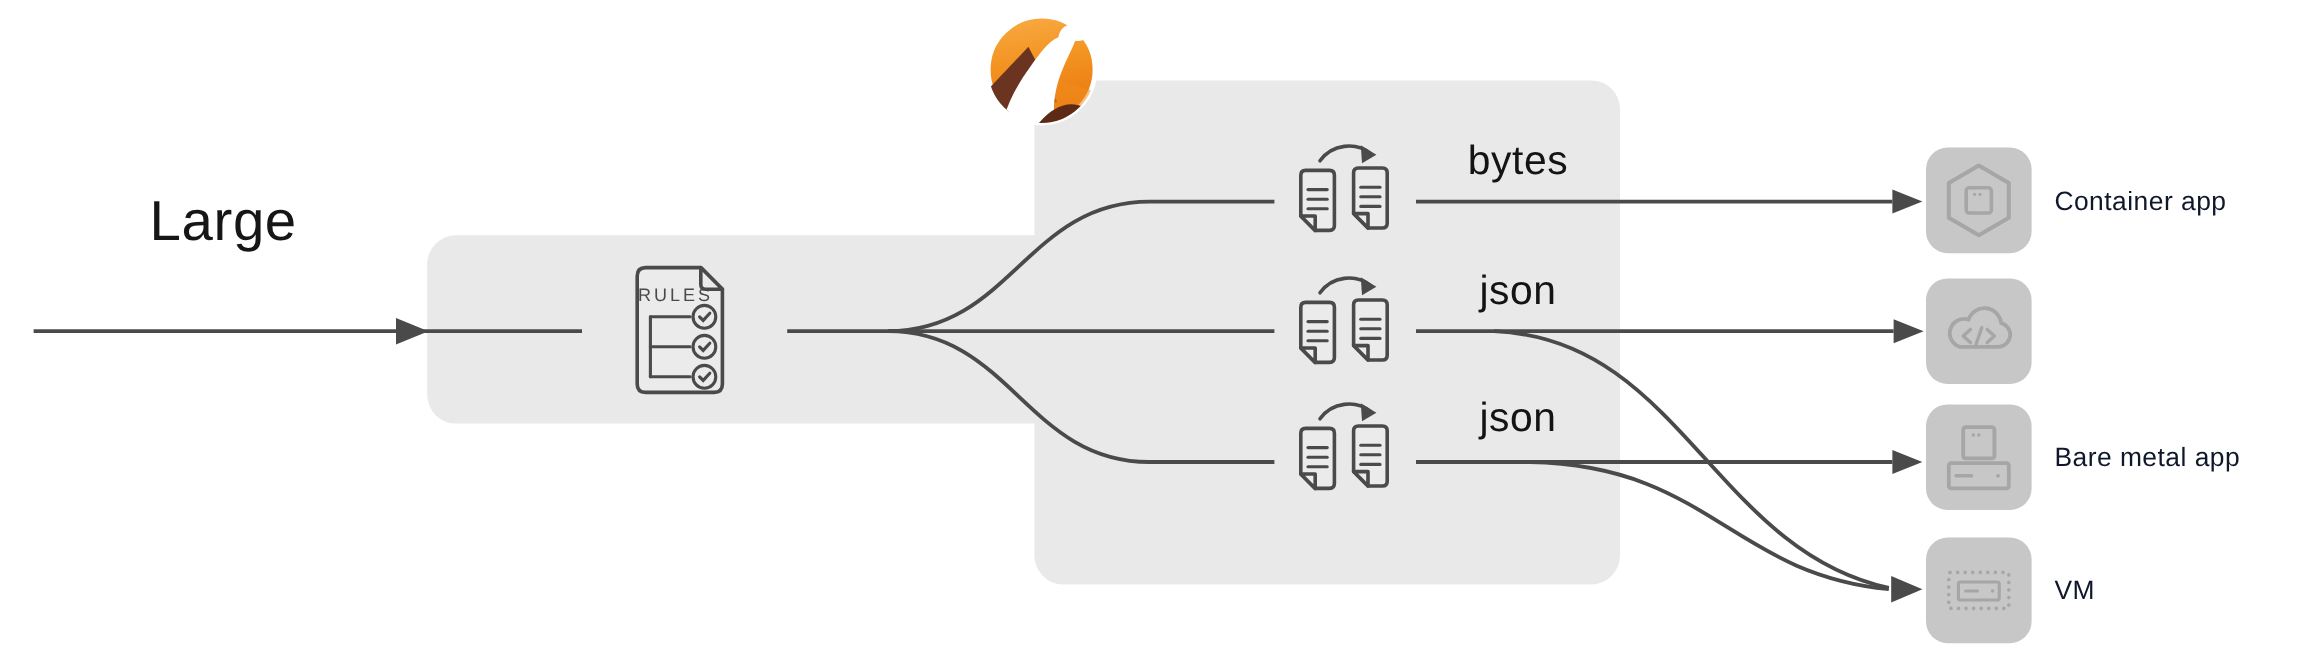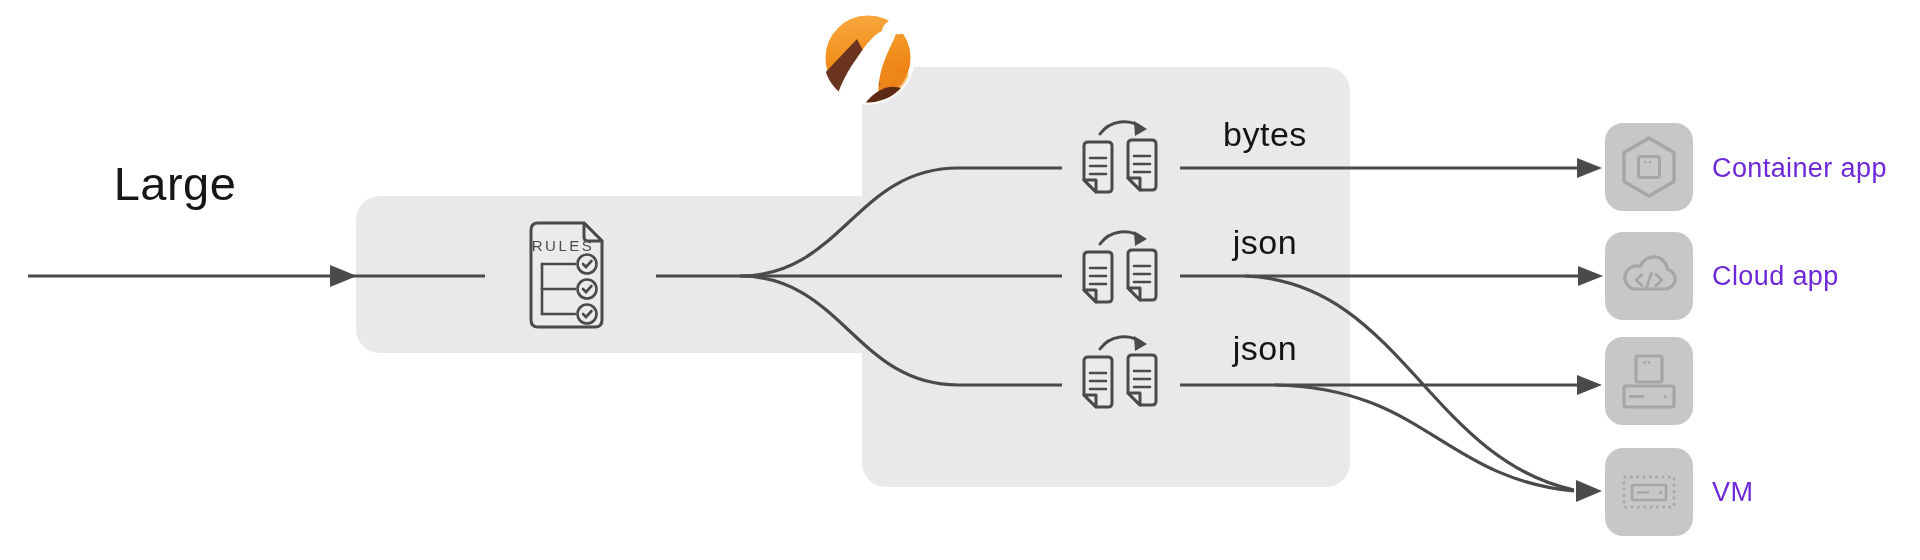--- a/index.html
+++ b/index.html
@@ -13,21 +13,21 @@
   .panel{
     position:absolute;
     background:#e9e9e9;
     border-radius:24px;
   }
   #panel-rules{left:356px;top:196px;width:650px;height:157px;}
   #panel-processing{left:862px;top:67px;width:488px;height:420px;}
   .wires{position:absolute;left:0;top:0;z-index:3;}
   .icon-abs{position:absolute;z-index:4;}
   .src-label{
-    position:absolute;left:40px;top:156px;width:270px;z-index:5;
+    position:absolute;left:51px;top:156px;width:270px;z-index:5;
     font-size:47px;line-height:56px;letter-spacing:.5px;
     color:#161616;text-align:center;font-weight:400;
   }
   .fmt-label{
     position:absolute;width:190px;text-align:center;z-index:5;
     font-size:34px;line-height:56px;color:#141414;letter-spacing:.5px;
   }
   #fmt-bytes{left:1170px;top:106px;}
   #fmt-json-1{left:1170px;top:214px;}
   #fmt-json-2{left:1170px;top:320px;}
@@ -35,21 +35,21 @@
     position:absolute;left:1605px;width:88px;height:88px;z-index:4;
     background:#c7c7c7;border-radius:18px;
     display:flex;align-items:center;justify-content:center;
   }
   #tile-container{top:123px;}
   #tile-cloud{top:232px;}
   #tile-bare-metal{top:337px;}
   #tile-vm{top:448px;}
   .tgt-label{
     position:absolute;left:1712px;height:34px;line-height:34px;z-index:5;
-    font-size:27px;color:#6d28d9;letter-spacing:.4px;white-space:nowrap;
+    font-size:22px;color:#0f172a;letter-spacing:.4px;white-space:nowrap;
   }
   #lbl-container{top:151px;}
   #lbl-cloud{top:259px;}
   #lbl-bare-metal{top:364px;}
   #lbl-vm{top:475px;text-align:center;}
 </style>
 </head>
 <body>
 
 <div class="canvas">
@@ -227,16 +227,16 @@
   <div class="tile" id="tile-vm">
     <svg width="88" height="88" viewBox="0 0 88 88">
       <rect x="19" y="29" width="50" height="30" rx="1" fill="none" stroke="#a6a6a6" stroke-width="3" stroke-dasharray="0.1 6.2" stroke-linecap="round"></rect>
       <rect x="27" y="37" width="34" height="15" rx="1.5" fill="none" stroke="#a6a6a6" stroke-width="2.6"></rect>
       <path d="M33,44.5 H43" stroke="#a6a6a6" stroke-width="2.6" stroke-linecap="round"></path>
       <circle cx="55.5" cy="44.5" r="1.5" fill="#a6a6a6"></circle>
     </svg>
   </div>
 
   <div class="tgt-label" id="lbl-container">Container app</div>
-  <div class="tgt-label" id="lbl-cloud">Cloud app</div>
+  <div class="tgt-label" id="lbl-bare-metal">Bare metal app</div>
   <div class="tgt-label" id="lbl-vm">VM</div>
 
 </div>
 
 </body></html>

